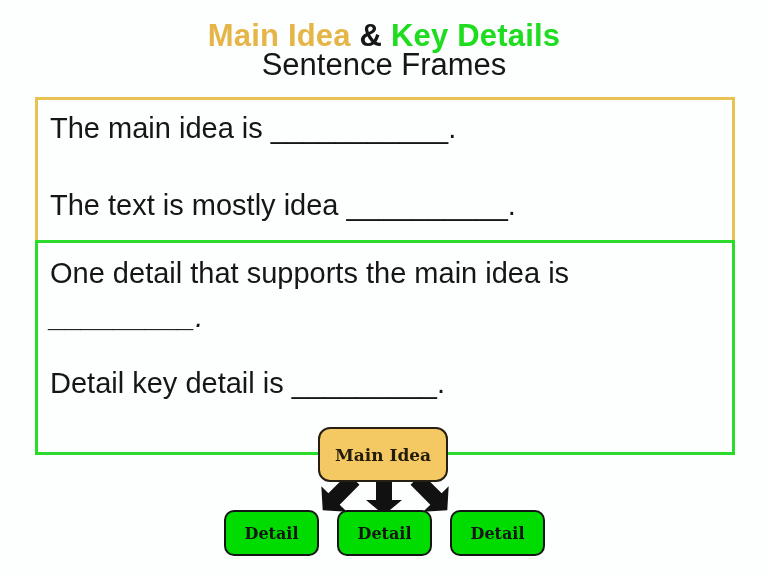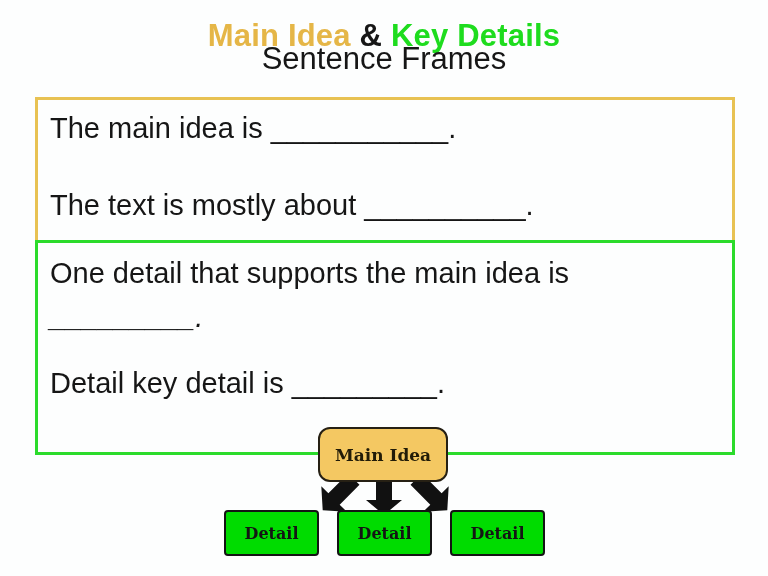--- a/index.html
+++ b/index.html
@@ -18,21 +18,21 @@
     margin: 0;
     position: absolute; top: 18px; left: 0; right: 0;
     text-align: center;
     font-size: 31px; font-weight: bold; line-height: 36px;
     letter-spacing: 0.2px;
   }
   .t-gold  { color: #e5b647; }
   .t-amp   { color: #161616; }
   .t-green { color: #1edc1e; }
   .subtitle {
-    position: absolute; top: 41px; left: 0; right: 0;
+    position: absolute; top: 47px; left: 0; right: 0;
     text-align: center;
     font-size: 31px; font-weight: normal; line-height: 36px;
     color: #161616;
   }
 
   
   .frame-box {
     position: absolute; left: 35px; width: 700px;
     box-sizing: border-box;
     background: #fdfefe;
@@ -75,39 +75,39 @@
     left: 318px; top: 7px; width: 130px; height: 55px;
     background: #f4c862;
     border: 2px solid #262014;
     border-radius: 12px;
     font-size: 17px; color: #221c08;
   }
   .node-detail {
     top: 90px; width: 95px; height: 46px;
     background: #00dc00;
     border: 2px solid #141414;
-    border-radius: 4px;
+    border-radius: 10px;
     font-size: 16px; color: #141414;
   }
   .node-detail.d1 { left: 224px; }
   .node-detail.d2 { left: 337px; }
   .node-detail.d3 { left: 450px; }
 </style>
 </head>
 <body>
 
 <div class="slide">
 
   <h1 class="title"><span class="t-gold">Main Idea</span><span class="t-amp"> &amp; </span><span class="t-green">Key Details</span></h1>
 
   <div class="subtitle">Sentence Frames</div>
 
   <div class="frame-box gold-box">
     <p class="first">The main idea is ___________.</p>
-    <p class="second">The text is mostly about __________.</p>
+    <p class="second">The text is mostly idea __________.</p>
   </div>
 
   <div class="frame-box green-box">
     <p class="kd1">One detail that supports the main idea is</p>
     <p class="kd2">_________.</p>
     <p class="kd3">Detail key detail is _________.</p>
   </div>
 
   <div class="diagram">
     <svg class="arrows" viewBox="0 0 768 156" width="768" height="156" aria-hidden="true">

